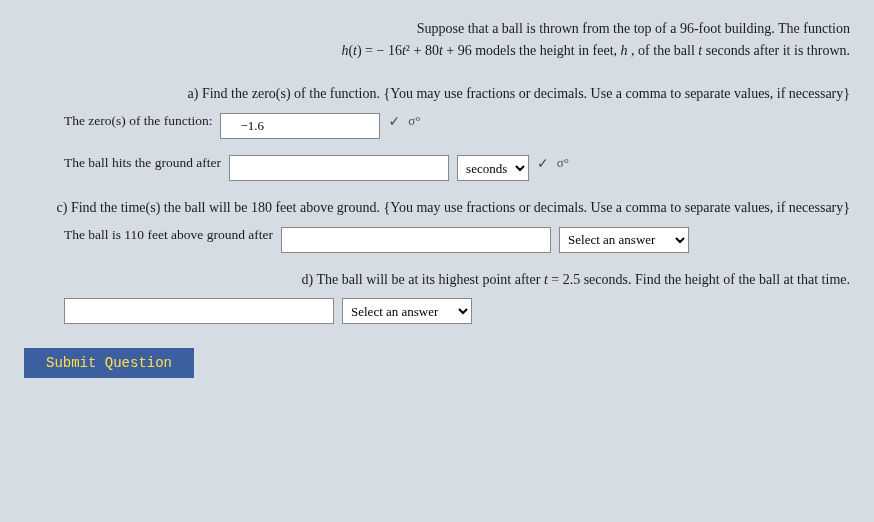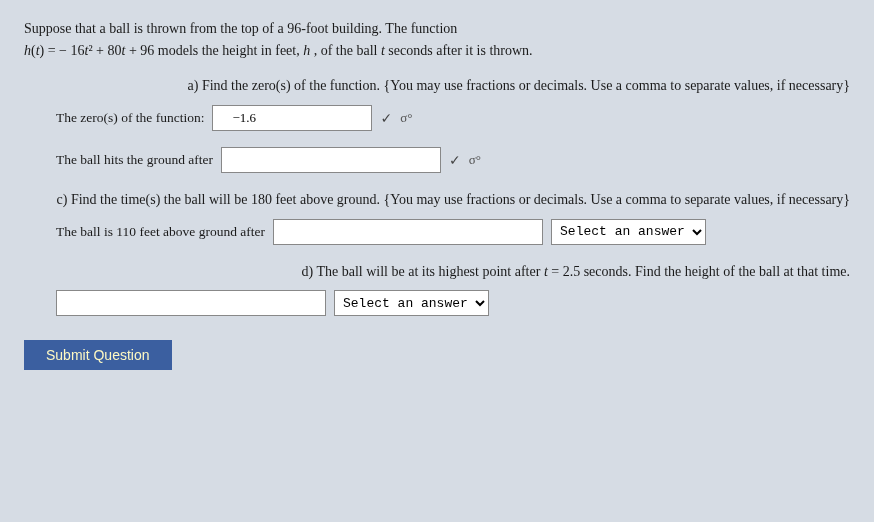--- a/index.html
+++ b/index.html
@@ -9,38 +9,38 @@
       font-family: Georgia, 'Times New Roman', serif;
       font-size: 14px;
       color: #1a1a1a;
       padding: 18px 24px;
       width: 874px;
       min-height: 522px;
     }
 
     .problem-text {
       line-height: 1.55;
-      margin-bottom: 14px;
+      margin-bottom: 22px;
+      text-align: right;
     }
 
     .part {
       margin-bottom: 16px;
     }
 
     .part-label {
       line-height: 1.55;
       margin-bottom: 8px;
       text-align: right;
     }
 
     .answer-row {
       display: flex;
-      align-items: center;
       gap: 8px;
-      margin-left: 32px;
+      margin-left: 40px;
       flex-wrap: wrap;
     }
 
     .answer-label {
       font-size: 13.5px;
     }
 
     .text-input {
       border: 1px solid #888;
       background: #fff;
@@ -73,45 +73,45 @@
       outline: none;
       cursor: pointer;
     }
 
     .answer-select {
       border: 1px solid #888;
       background: #fff;
       height: 26px;
       padding: 2px 4px;
       font-size: 13px;
-      font-family: Liberation Mono, monospace;
+      font-family: Liberation Serif, serif;
       outline: none;
       cursor: pointer;
       min-width: 130px;
     }
 
     .check-icon {
       color: #444;
       font-size: 14px;
     }
 
     .formula-icon {
       color: #555;
       font-size: 13px;
       cursor: pointer;
     }
 
     .submit-btn {
       background-color: #3b5fa0;
-      color: #fef9c3;
+      color: #fde047;
       border: none;
       padding: 7px 22px;
       font-size: 14px;
       cursor: pointer;
-      font-family: Liberation Sans, sans-serif;
+      font-family: Liberation Mono, monospace;
       margin-top: 8px;
     }
   </style>
 </head>
 <body>
 
 <div class="problem-text">
   <div>Suppose that a ball is thrown from the top of a 96-foot building.  The function</div>
   <div>
     <span><em>h</em>(<em>t</em>) = − 16<em>t</em>² + 80<em>t</em> + 96 models the height in feet, <em>h</em> , of the ball <em>t</em> seconds after it is thrown.</span>
@@ -127,20 +127,25 @@
     <input type="text" class="text-input text-input-sm" value="−1.6" style="">
     <span class="check-icon">✓</span>
     <span class="formula-icon">σ°</span>
   </div>
 </div>
 
 <div class="part">
   <div class="answer-row">
     <span class="answer-label">The ball hits the ground after</span>
     <input type="text" class="text-input text-input-md" value="" style="">
+    <select class="unit-select">
+      <option>seconds</option>
+      <option>feet</option>
+      <option>minutes</option>
+    </select>
     <span class="check-icon">✓</span>
     <span class="formula-icon">σ°</span>
   </div>
 </div>
 
 <div class="part">
   <div class="part-label">c) Find the time(s) the ball will be 180 feet above ground. {You may use fractions or decimals.  Use a comma to separate values, if necessary}</div>
   <div class="answer-row">
     <span class="answer-label">The ball is 110 feet above ground after</span>
     <input type="text" class="text-input text-input-lg" value="" style="">

